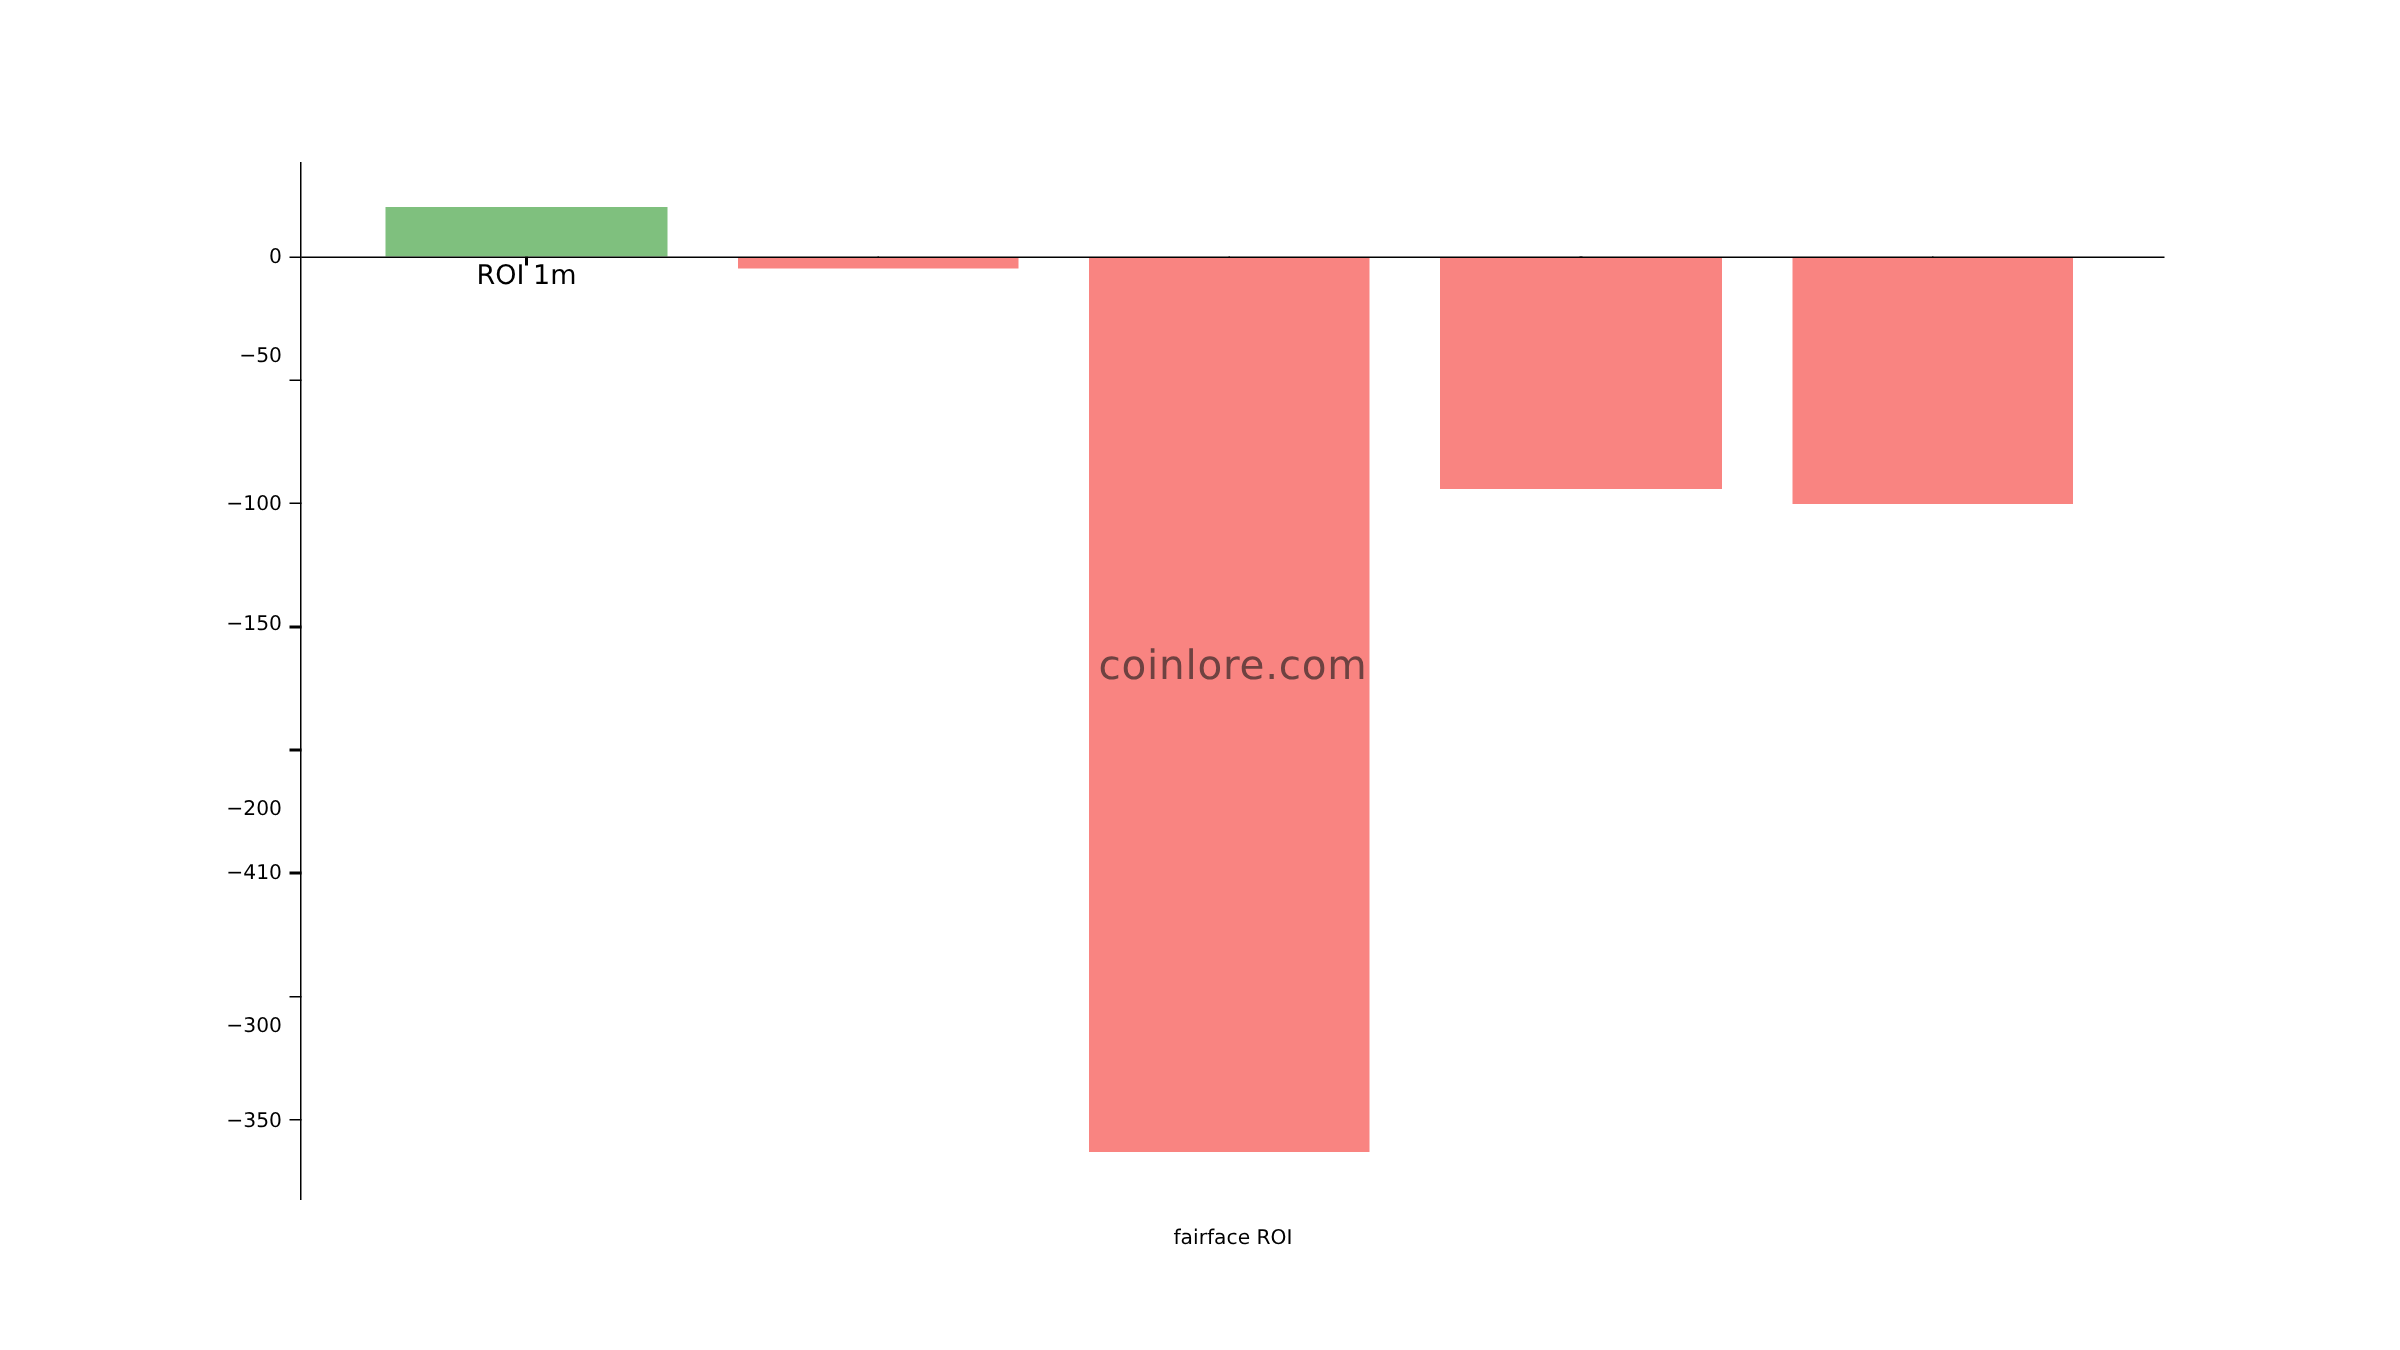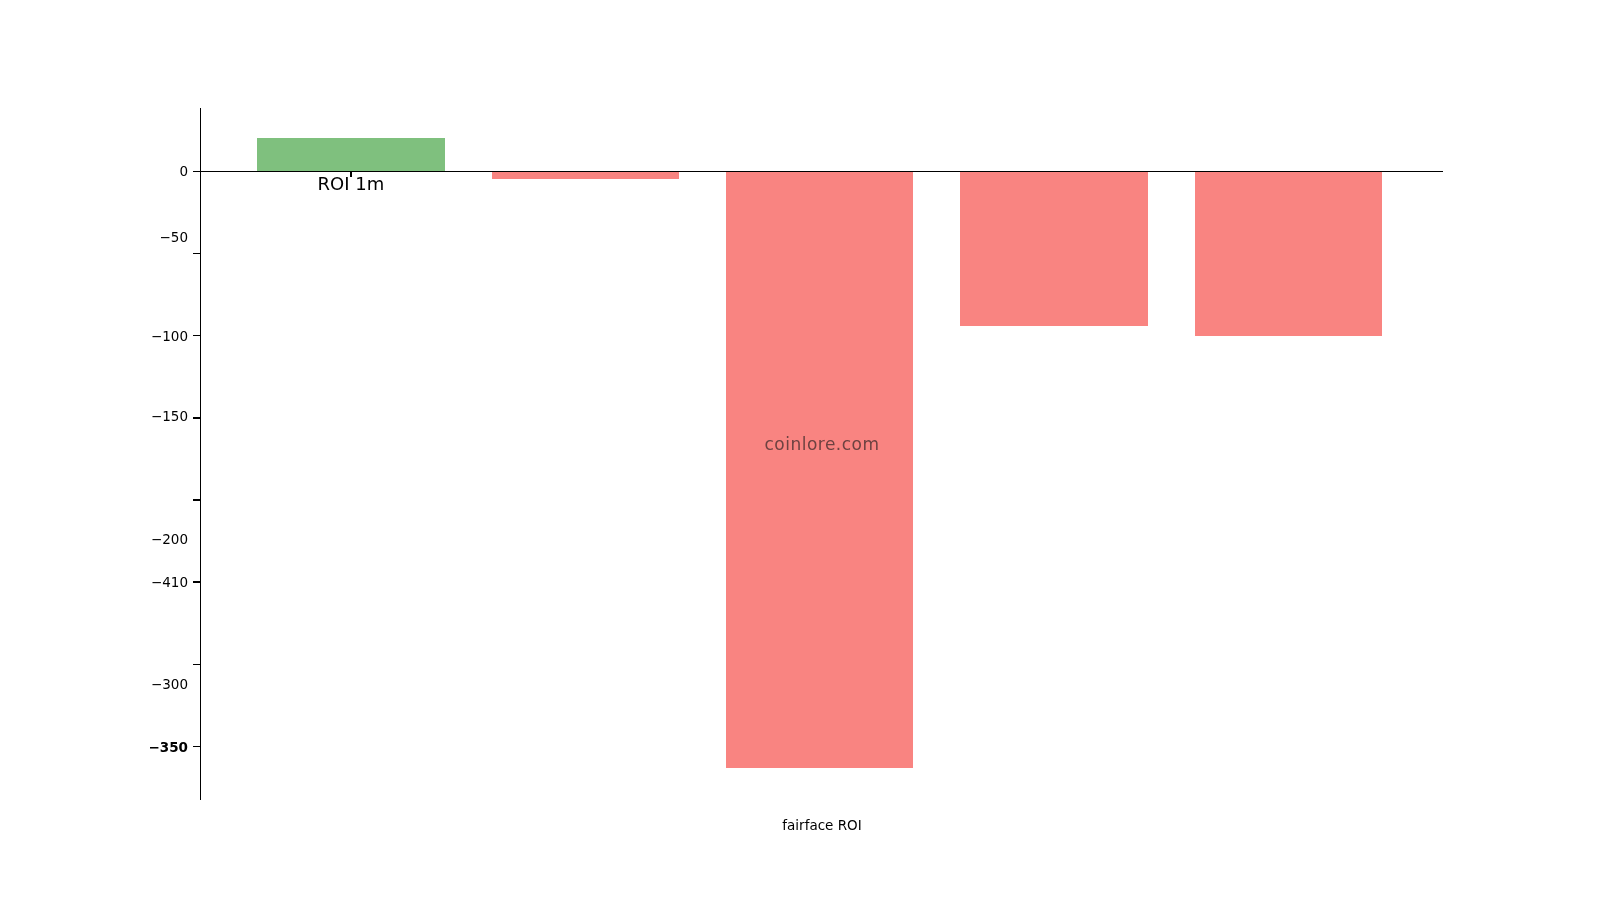--- a/index.html
+++ b/index.html
@@ -61,21 +61,21 @@
     right: calc(100% + 13px);
     transform: translateY(-50%);
     font-size: 13.5px;
     color: #000000;
     white-space: nowrap;
   }
   .watermark {
     position: absolute;
     left: 50%; top: 48.5%;
     transform: translate(-50%, -50%);
-    font-size: 17px;
+    font-size: 27px;
     color: rgba(55, 40, 40, 0.72);
     letter-spacing: 0.5px;
     z-index: 4;
     white-space: nowrap;
   }
   .x-axis-label {
     position: absolute;
     left: 822px; top: 817px;
     transform: translateX(-50%);
     font-size: 13.5px;
@@ -99,21 +99,21 @@
       <div class="y-tick-label" style="top: 227.653px;">−100</div>
       <div class="y-tick" style="top: 309.088px;"></div>
       <div class="y-tick-label" style="top: 308px;">−150</div>
       <div class="y-tick" style="top: 391.274px;"></div>
       <div class="y-tick-label" style="top: 392.024px; margin-top: 39px;">−200</div>
       <div class="y-tick" style="top: 473.459px;"></div>
       <div class="y-tick-label" style="top: 474.209px;">−410</div>
       <div class="y-tick" style="top: 555.644px;"></div>
       <div class="y-tick-label" style="top: 576px;">−300</div>
       <div class="y-tick" style="top: 637.83px;"></div>
-      <div class="y-tick-label" style="top: 638.58px; font-weight: bold;">−350</div>
+      <div class="y-tick-label" style="top: 638.58px;">−350</div>
       <div class="x-tick" style="left: 149.227px; top: 63.2827px;"></div>
       <div class="bar" style="left: 56.2415px; width: 187.472px; background: rgb(127, 192, 126); top: 30.4086px; height: 32.8741px;"></div>
       <div class="x-tick-label" style="left: 149.977px; top: 64.7827px;">ROI 1m</div>
       <div class="x-tick" style="left: 383.567px; top: 63.2827px;"></div>
       <div class="bar" style="left: 290.581px; width: 187.472px; background: rgb(249, 132, 129); top: 64.0327px; height: 6.64667px;"></div>
       <div class="x-tick" style="left: 617.907px; top: 63.2827px;"></div>
       <div class="bar" style="left: 524.921px; width: 187.472px; background: rgb(249, 132, 129); top: 64.0327px; height: 595.915px;"></div>
       <div class="x-tick" style="left: 852.246px; top: 63.2827px;"></div>
       <div class="bar" style="left: 759.26px; width: 187.472px; background: rgb(249, 132, 129); top: 64.0327px; height: 153.758px;"></div>
       <div class="x-tick" style="left: 1086.59px; top: 63.2827px;"></div>

